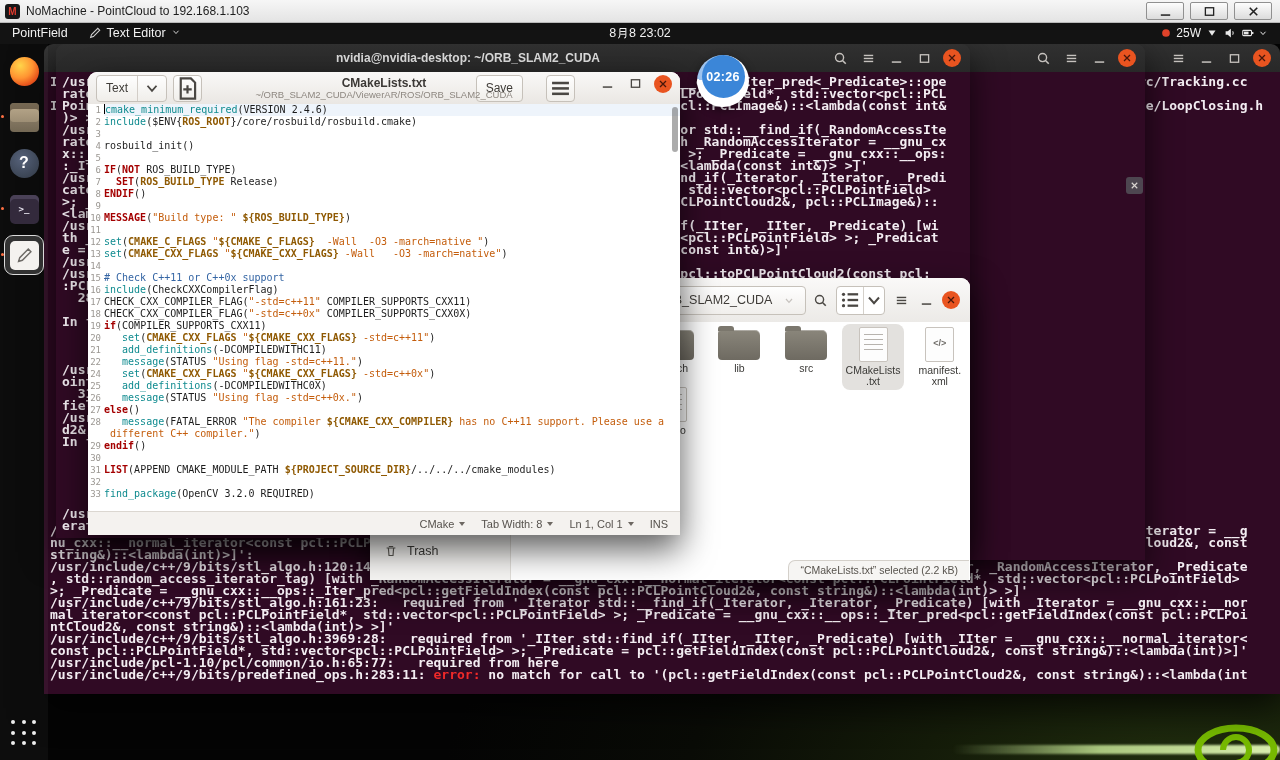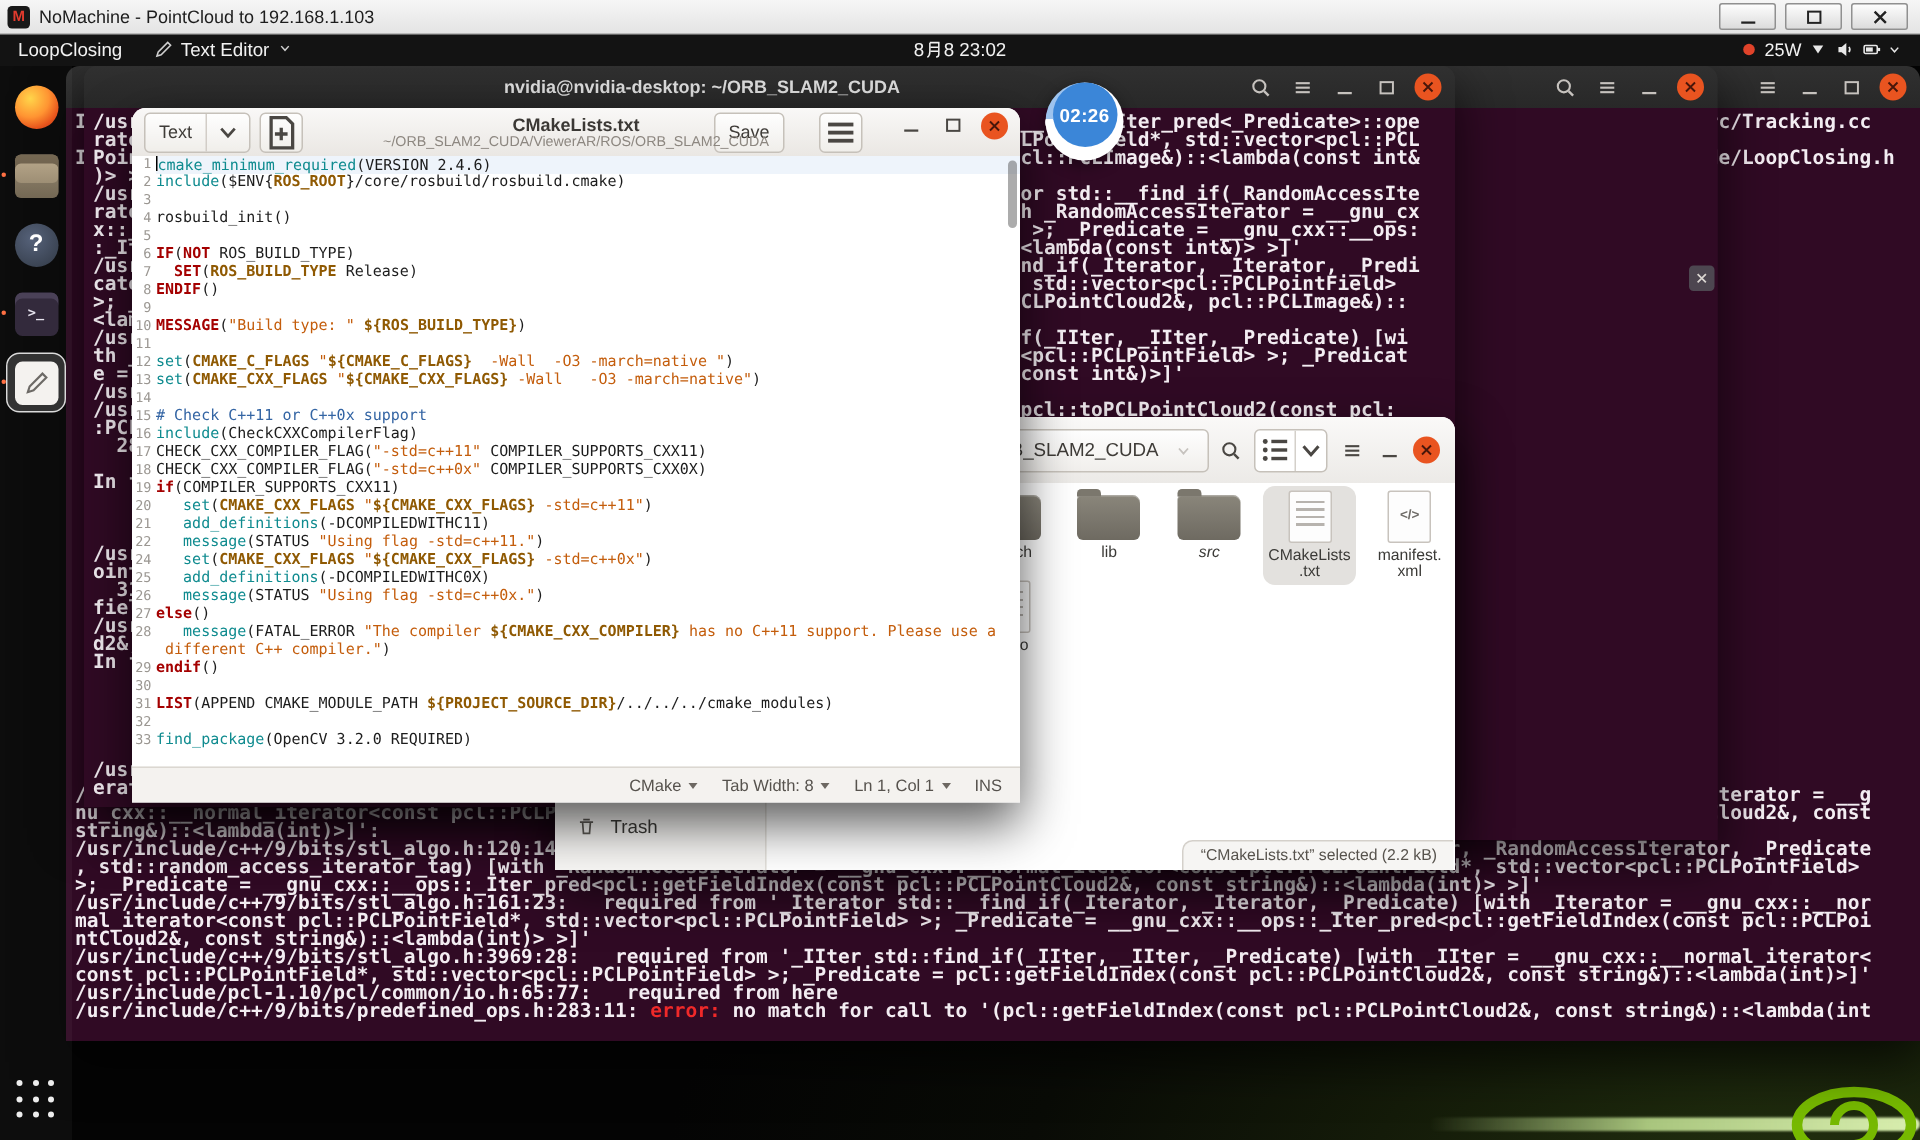--- a/index.html
+++ b/index.html
@@ -407,21 +407,21 @@
       </div>
       <div class="fm-grid" id="fm-grid">
           <div class="fitem" style="left: 131.6px; top: 2px;">
             <div class="fi-folder"></div>
             <div class="flabel">launch</div>
           </div>
           <div class="fitem" style="left: 198.4px; top: 2px;">
             <div class="fi-folder"></div>
             <div class="flabel">lib</div>
           </div>
-          <div class="fitem" style="left: 265.2px; top: 2px; font-style: italic;">
+          <div class="fitem" style="left: 265.2px; top: 2px;">
             <div class="fi-folder"></div>
             <div class="flabel">src</div>
           </div>
           <div class="fitem selected" style="left: 332px; top: 2px;">
             <div class="fi-page fi-text"></div>
             <div class="flabel">CMakeLists
 .txt</div>
           </div>
           <div class="fitem" style="left: 398.8px; top: 2px;">
             <div class="fi-page fi-code"></div>
@@ -639,21 +639,21 @@
         <span>INS</span>
       </span>
     </div>
   </div>
 
   <div class="timer">
     <div class="timer-core">02:26</div>
   </div>
 
   <div class="gnome-bar">
-    <div class="gb-activities">LoopClosing</div>
+    <div class="gb-activities">PointField</div>
     <div class="gb-appmenu">
       <span class="ap-ic" style="display:flex;">
           <svg viewBox="0 0 16 16" fill="none" xmlns="http://www.w3.org/2000/svg">
             <path d="M3 13 l1 -3.2 L11.2 2.6 l2.2 2.2 L6.2 12 Z" stroke="currentColor" stroke-width="1.2"></path>
           </svg>
         </span>
       <span>Text Editor</span>
       <span class="ap-ic" style="width:10px;"><svg viewBox="0 0 16 16" fill="none" xmlns="http://www.w3.org/2000/svg">
             <path d="M4 6 L8 10.5 L12 6" stroke="currentColor" stroke-width="1.6"></path>
           </svg></span>

